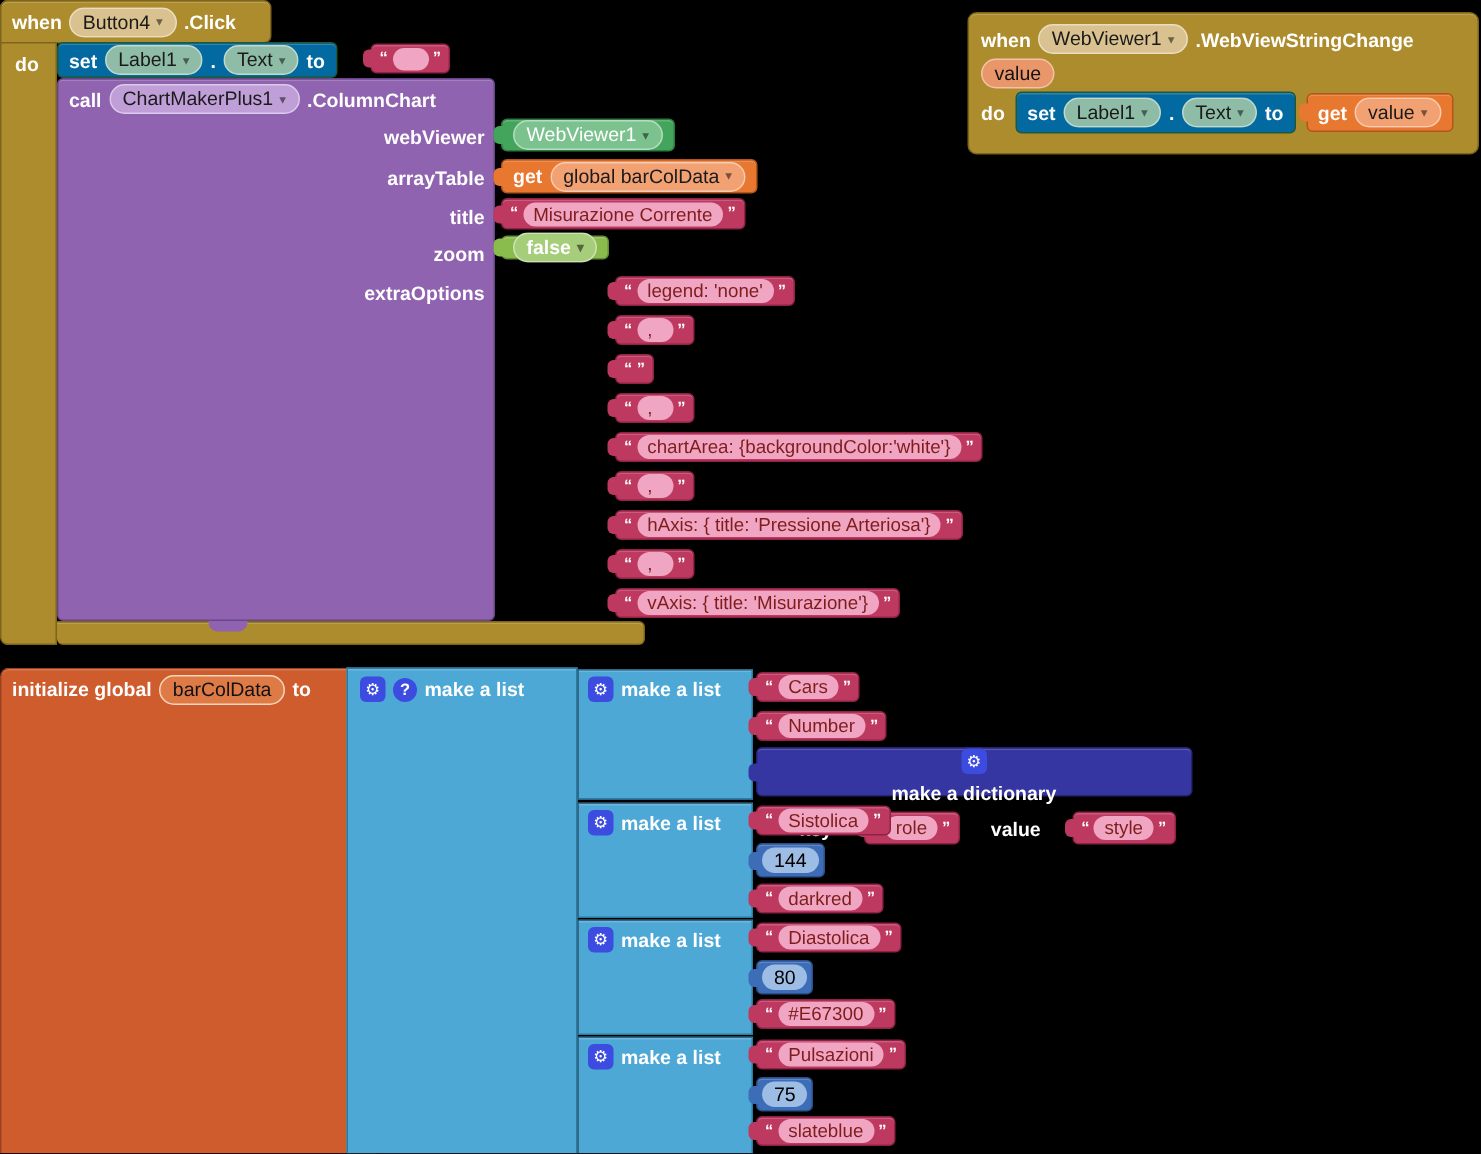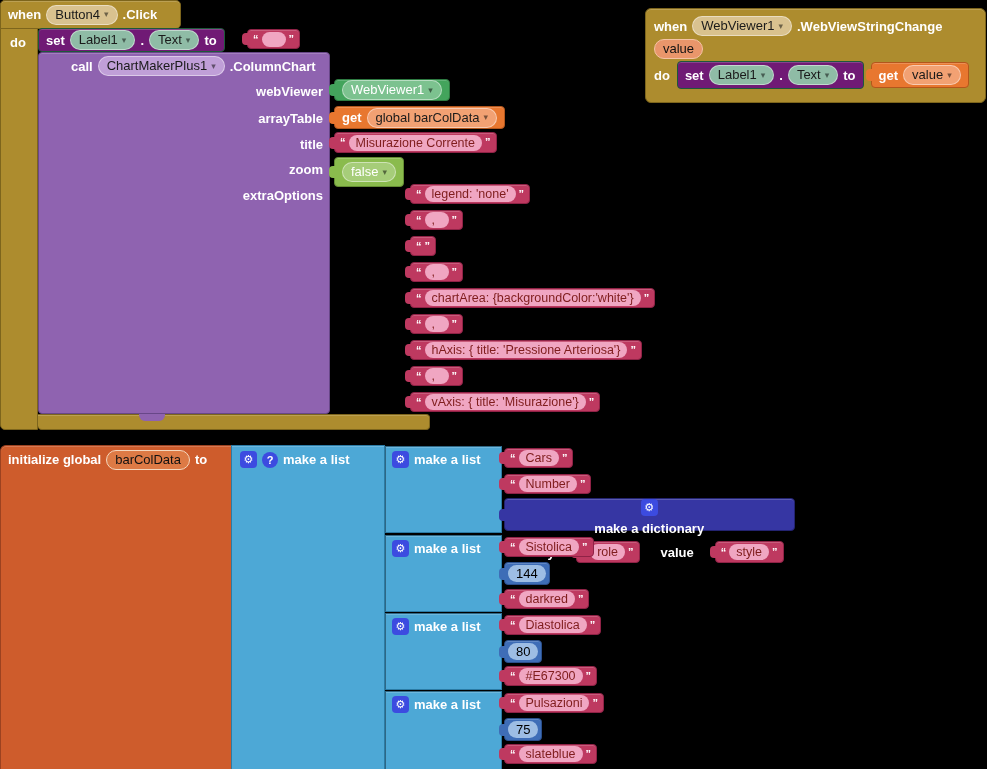--- a/index.html
+++ b/index.html
@@ -4,21 +4,21 @@
 <style>
   html,body{margin:0;padding:0;background:#000;}
   .stage{position:relative;width:987px;height:769px;background:#000;overflow:hidden;
          font-family:"Liberation Sans",sans-serif;font-size:13px;}
   .abs{position:absolute;box-sizing:border-box;}
   .row{display:flex;align-items:center;gap:5px;padding:0 7px;white-space:nowrap;}
   .lb{color:#fff;font-weight:bold;white-space:nowrap;}
   .blk{border:1px solid rgba(0,0,0,.3);border-radius:4px;box-shadow:inset 0 1px rgba(255,255,255,.18);}
   
   .gold{background:#AD8C2E;border-color:#7d651c;}
-  .setter{background:#701a75;border-color:#1d593a;}
+  .setter{background:#0369a1;border-color:#1d593a;}
   .purple{background:#8F63B0;border-color:#684788;}
   .crimson{background:#BE3960;border-color:#8f2246;}
   .varblk{background:#E8772F;border-color:#b3561c;}
   .compblk{background:#43A45C;border-color:#2d7a41;}
   .logicblk{background:#8ABB4D;border-color:#648c33;}
   .mathblk{background:#3E6DB7;border-color:#2a4f8c;}
   .listblk{background:#4DA8D6;border-color:#2b7ba5;}
   .dictblk{background:#3636A3;border-color:#232370;}
   .initblk{background:#CE5C2C;border-color:#9c4220;}
   
@@ -82,21 +82,21 @@
       <span class="da">▾</span>
     </span>
     <span class="lb">to</span>
   </div>
   <div class="abs crimson blk row tblock plug" style="left:247px;top:29px;">
     <span class="q">“</span>
     <span class="tfield"></span>
     <span class="q">”</span>
   </div>
 
-  <div class="abs purple blk" style="left:38px;top:52px;width:292px;height:362px;padding-left:25px;">
+  <div class="abs purple blk" style="left:38px;top:52px;width:292px;height:362px;">
     <div class="row" style="height:26px;">
       <span class="lb">call</span>
       <span class="chip chip-purple">
         <span>ChartMakerPlus1</span>
         <span class="da">▾</span>
       </span>
       <span class="lb">.ColumnChart</span>
     </div>
     <span class="plabel" style="top:31px;">webViewer</span>
     <span class="plabel" style="top:58px;">arrayTable</span>
@@ -117,21 +117,21 @@
     <span class="chip chip-orange">
       <span>global barColData</span>
       <span class="da">▾</span>
     </span>
   </div>
   <div class="abs crimson blk row tblock plug" style="left:334px;top:132px;height:21px;">
     <span class="q">“</span>
     <span class="tfield">Misurazione Corrente</span>
     <span class="q">”</span>
   </div>
-  <div class="abs logicblk blk row plug" style="left:334px;top:157px;height:30px;">
+  <div class="abs logicblk blk row plug" style="left:334px;top:157px;height:16px;font-weight:bold;">
     <span class="chip chip-logic">
       <span>false</span>
       <span class="da">▾</span>
     </span>
   </div>
 
   <div class="abs crimson blk row tblock plug" style="left:410px;top:184px;">
     <span class="q">“</span>
       <span class="tfield">legend: 'none'</span>
       <span class="q">”</span>

